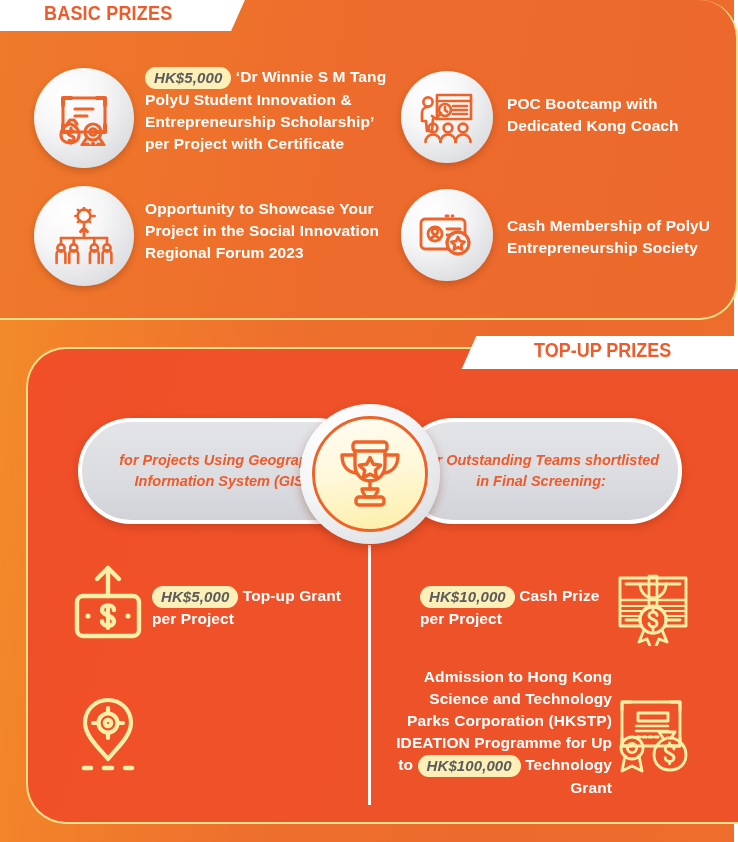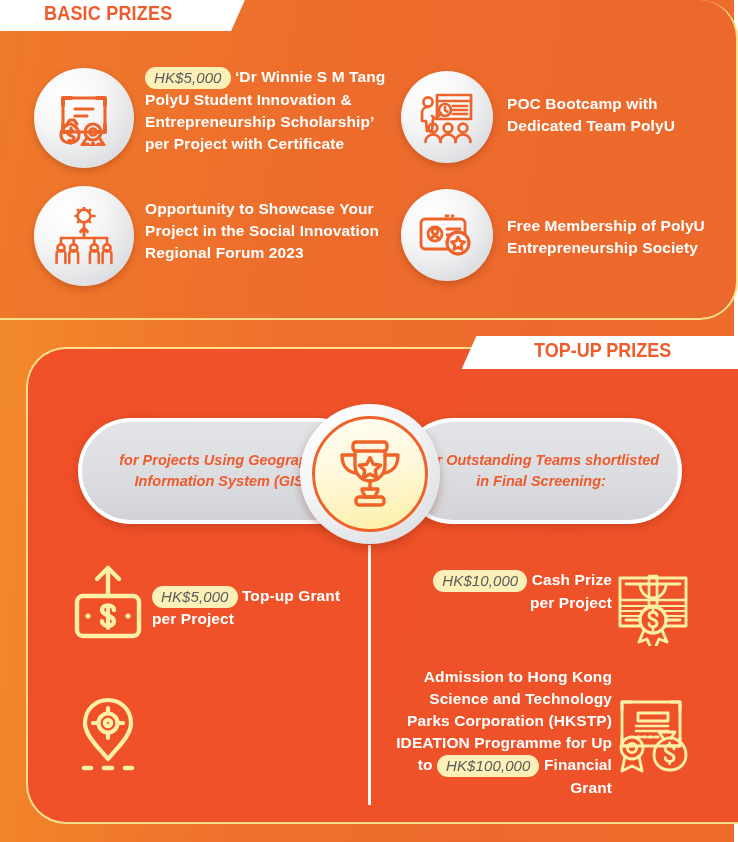--- a/index.html
+++ b/index.html
@@ -71,21 +71,21 @@
     display:flex; align-items:center; justify-content:center;
   }
 
   
   .ptext{
     position:absolute; color:#ffffff; font-size:15.5px; font-weight:bold;
     line-height:22px; letter-spacing:.1px;
   }
   .pill{
     display:inline-block; background:#FCF0B8; color:#5B5B5B;
-    font-style:italic; font-weight:normal; font-size:15px;
+    font-style:italic; font-weight:bold; font-size:15px;
     border-radius:11px; padding:1px 9px 2px 9px; line-height:19px;
     vertical-align:-1px; white-space:nowrap;
   }
 
   
   .loz{
     position:absolute; height:106px;
     background:linear-gradient(180deg,#e3e4e7 0%,#dcdde1 55%,#d2d3d8 100%);
     border:4px solid #ffffff; border-radius:54px;
     box-shadow:0 3px 8px rgba(120,30,10,.28);
@@ -156,21 +156,21 @@
       <path d="M11 17c-4 0-6 3-6 6v8h4l1 10h5l1-12"></path>
       <path d="M15 26l4 3 5-6"></path>
       <circle cx="16" cy="38" r="4.4"></circle>
       <path d="M8.5 52c0-4.3 3.3-7.6 7.5-7.6s7.5 3.3 7.5 7.6"></path>
       <circle cx="31" cy="38" r="4.4"></circle>
       <path d="M23.5 52c0-4.3 3.3-7.6 7.5-7.6s7.5 3.3 7.5 7.6"></path>
       <circle cx="46" cy="38" r="4.4"></circle>
       <path d="M38.5 52c0-4.3 3.3-7.6 7.5-7.6s7.5 3.3 7.5 7.6"></path>
     </svg>
   </div>
-  <div class="ptext" style="left:507px;top:93px;width:210px;">POC Bootcamp with Dedicated Team PolyU</div>
+  <div class="ptext" style="left:507px;top:93px;width:210px;">POC Bootcamp with Dedicated Kong Coach</div>
 
   <div class="circ" style="left:34px;top:186px;width:100px;height:100px;">
     <svg width="64" height="58" viewBox="0 0 64 58" fill="none" stroke="#EE6329" stroke-width="2.6" stroke-linecap="round" stroke-linejoin="round">
       <circle cx="32" cy="9" r="6.4"></circle>
       <path d="M32 2.6v-2.2M32 17.4v2.2M25.6 9h-2.2M40.4 9h2.2M27.5 4.5l-1.6-1.6M36.5 4.5l1.6-1.6M27.5 13.5l-1.6 1.6M36.5 13.5l1.6 1.6"></path>
       <path d="M32 21v8M32 21l-3.4 3.6M32 21l3.4 3.6" stroke-width="3"></path>
       <path d="M9 31h46"></path>
       <path d="M9 31v6M21.7 31v6M42.3 31v6M55 31v6"></path>
       <circle cx="9" cy="41" r="3.6"></circle>
       <path d="M4.6 56v-9.2c0-2.2 2-3.6 4.4-3.6s4.4 1.4 4.4 3.6V56"></path>
@@ -190,21 +190,21 @@
       <circle cx="17" cy="23" r="7"></circle>
       <circle cx="17" cy="20.5" r="2.8"></circle>
       <path d="M12.6 28.5c.9-2.2 2.5-3.4 4.4-3.4s3.5 1.2 4.4 3.4"></path>
       <path d="M29 18h13M29 24h13"></path>
       <path d="M28 5h2M34 5h1"></path>
       <circle cx="40" cy="32" r="11" fill="#f3f3f5"></circle>
       <circle cx="40" cy="32" r="11"></circle>
       <path d="M40 26l2 4.2 4.6.6-3.4 3.2.9 4.5-4.1-2.2-4.1 2.2.9-4.5-3.4-3.2 4.6-.6z"></path>
     </svg>
   </div>
-  <div class="ptext" style="left:507px;top:215px;width:215px;">Free Membership of PolyU Entrepreneurship Society</div>
+  <div class="ptext" style="left:507px;top:215px;width:215px;">Cash Membership of PolyU Entrepreneurship Society</div>
 
   <div id="topup-panel"></div>
 
   <div id="topup-banner">
     <div class="skew"></div>
     <div class="label">TOP-UP PRIZES</div>
   </div>
 
   <div class="loz" style="left:78px;top:418px;width:292px;">
     <span>for Projects Using Geographic Information System (GIS):</span>
@@ -249,21 +249,21 @@
   <div style="position:absolute;left:74px;top:696px;width:68px;height:78px;">
     <svg width="68" height="78" viewBox="0 0 68 78" fill="none" stroke="#FCEFA6" stroke-width="4.2" stroke-linecap="round" stroke-linejoin="round">
       <path d="M34 4C21 4 11 14 11 27c0 13 15 26 23 36 8-10 23-23 23-36C57 14 47 4 34 4z"></path>
       <circle cx="34" cy="27" r="9.5"></circle>
       <circle cx="34" cy="27" r="3.2"></circle>
       <path d="M34 12v5M34 37v5M19 27h5M44 27h5"></path>
       <path d="M10 72h7M30 72h8M51 72h7" stroke-width="4.6"></path>
     </svg>
   </div>
 
-  <div class="ptext" style="left:420px;top:569px;width:192px;text-align:right;">
+  <div class="ptext" style="left:420px;top:585px;width:192px;">
     <span class="pill">HK$10,000</span>
     <span>Cash Prize per Project</span>
   </div>
   <div style="position:absolute;left:616px;top:572px;width:74px;height:74px;">
     <svg width="74" height="74" viewBox="0 0 74 74" fill="none" stroke="#FCEFA6" stroke-width="2.9" stroke-linecap="round" stroke-linejoin="round">
       <rect x="4" y="6" width="66" height="48"></rect>
       <path d="M10 12h54M10 48h54"></path>
       <path d="M4 28h66" stroke-width="2.4"></path>
       <path d="M6 34h62M6 39h62M6 44h62" stroke-width="2.2"></path>
       <path d="M24 12c0 8 6 14 13 14s13-6 13-14"></path>
@@ -273,21 +273,21 @@
       <circle cx="37" cy="48" r="13"></circle>
       <path d="M41 43.5c0-2.2-1.9-3.4-4-3.4s-4 1.3-4 3.3 1.4 2.9 4 4 4 1.9 4 4-1.9 3.4-4 3.4-4-1.3-4-3.3"></path>
       <path d="M37 38v2M37 56v2"></path>
       <path d="M28 58l-5 12 8-3 3 7M46 58l5 12-8-3-3 7"></path>
     </svg>
   </div>
 
   <div class="ptext" style="left:396px;top:666px;width:216px;text-align:right;">
     <span>Admission to Hong Kong Science and Technology Parks Corporation (HKSTP) IDEATION Programme for Up to</span>
     <span class="pill">HK$100,000</span>
-    <span>Financial Grant</span>
+    <span>Technology Grant</span>
   </div>
   <div style="position:absolute;left:616px;top:696px;width:76px;height:78px;">
     <svg width="76" height="78" viewBox="0 0 76 78" fill="none" stroke="#FCEFA6" stroke-width="2.9" stroke-linecap="round" stroke-linejoin="round">
       <path d="M6 6h58v44H6z"></path>
       <path d="M6 6h9M6 6v8M64 6h-9M64 6v8M6 50h9M6 50v-8M64 50h-9M64 50v-8"></path>
       <rect x="22" y="17" width="30" height="8"></rect>
       <path d="M20 30h32M20 35h32" stroke-width="2.6"></path>
       <path d="M21 41h3M27 41h3M33 41h3M39 41h3" stroke-width="3.2"></path>
       <circle cx="16" cy="52" r="11"></circle>
       <circle cx="16" cy="52" r="4.6"></circle>

